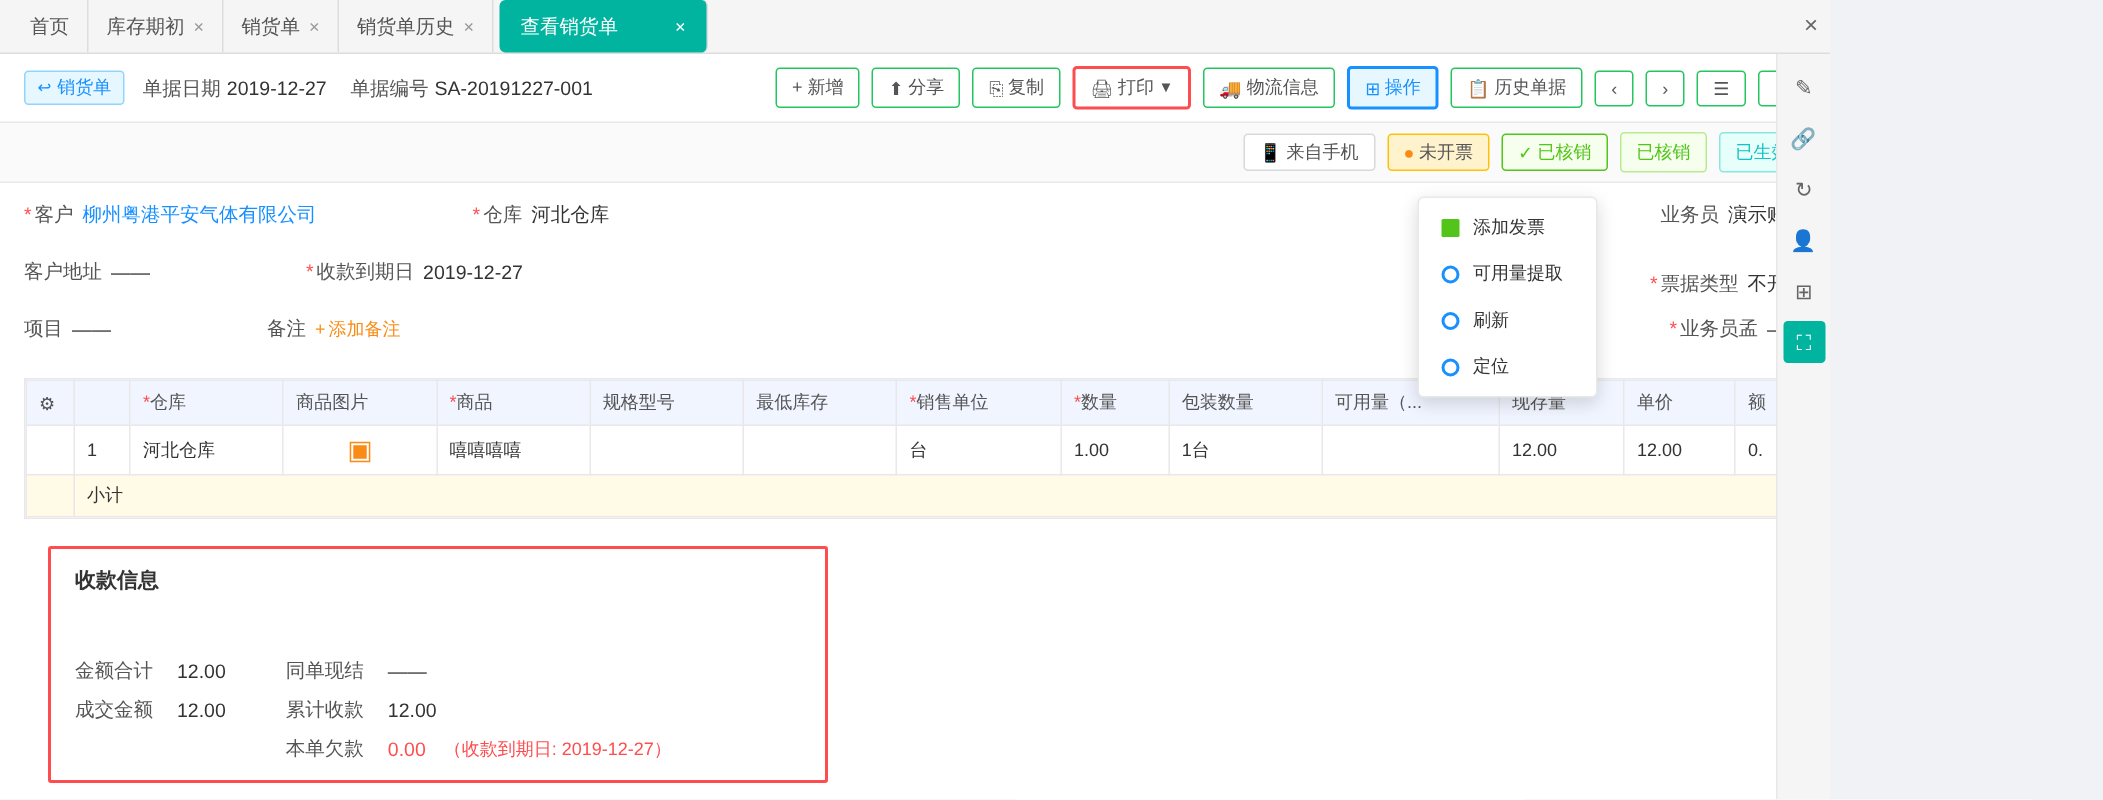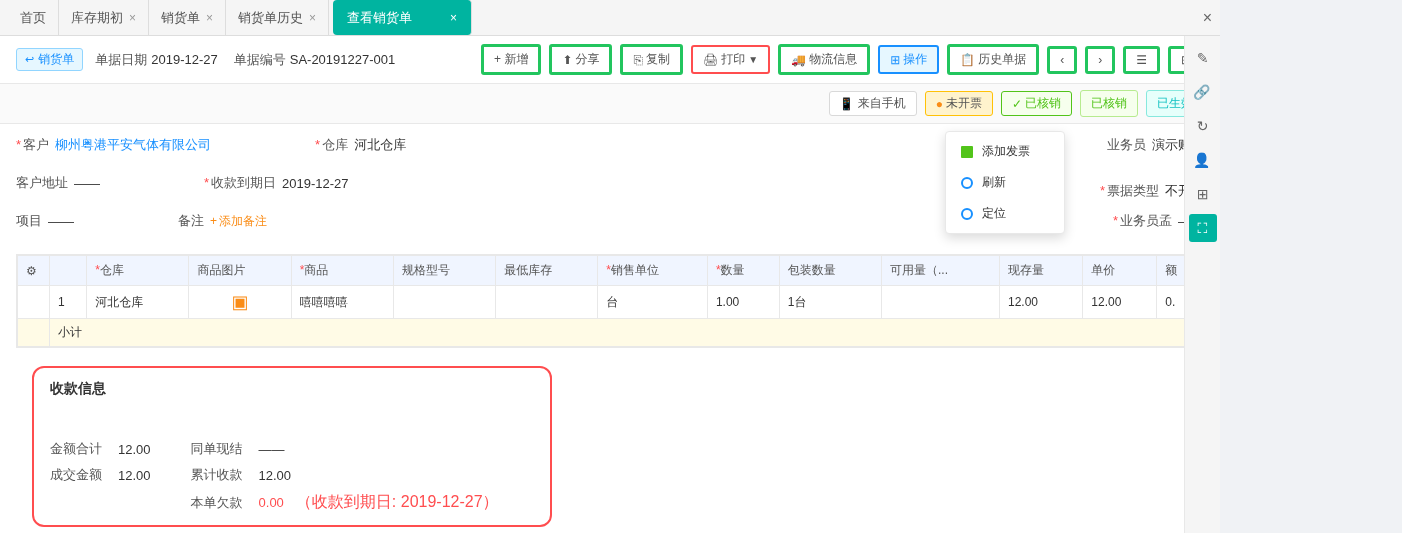--- a/index.html
+++ b/index.html
@@ -36,21 +36,21 @@
     .doc-type-badge {
       background: #e6f7ff; color: #1890ff; border: 1px solid #91d5ff;
       padding: 2px 8px; border-radius: 3px; font-size: 12px; margin-right: 12px;
       display: flex; align-items: center; gap: 4px;
     }
     .doc-meta { display: flex; align-items: center; gap: 16px; font-size: 13px; color: #555; flex: 1; }
     .doc-meta span { display: flex; align-items: center; gap: 4px; }
     .doc-actions { display: flex; align-items: center; gap: 8px; }
     .action-btn {
       display: flex; align-items: center; gap: 3px; padding: 4px 10px;
-      border: 3px solid #22c55e; border-radius: 3px; background: #fff;
+      border: 1px solid #22c55e; border-radius: 3px; background: #fff;
       cursor: pointer; font-size: 12px; color: #555; white-space: nowrap;
     }
     .btn-status {
       padding: 4px 10px; border-radius: 3px; font-size: 12px; cursor: pointer;
       border: 1px solid transparent;
     }
     .btn-green { background: #f6ffed; color: #52c41a; border-color: #b7eb8f; }
     .btn-teal { background: #e6fffb; color: #13c2c2; border-color: #87e8de; }
 
     
@@ -82,21 +82,21 @@
       border: 1px solid #e8e8e8; color: #555; font-weight: normal; white-space: nowrap;
     }
     .data-table td { padding: 5px 8px; border: 1px solid #e8e8e8; color: #333; white-space: nowrap; }
     .data-table tr:nth-child(even) td { background: #fafafa; }
     .data-table tr.subtotal td { background: #fffbe6; }
     .gear-col { width: 32px; text-align: center; }
 
     
     .summary-box {
       border: 2px solid #ff4d4f; margin: 10px 16px; padding: 12px 16px;
-      background: #fff; border-radius: 12px; display: inline-block; min-width: 520px;
+      background: #fff; border-radius: 2px; display: inline-block; min-width: 520px;
     }
     .summary-title { font-size: 14px; font-weight: bold; margin-bottom: 10px; color: #333; }
     .summary-rows { display: flex; gap: 40px; }
     .summary-col { display: flex; flex-direction: column; gap: 8px; margin-top: 32px; }
     .summary-item { display: flex; align-items: center; gap: 8px; font-size: 13px; }
     .summary-label { color: #555; min-width: 60px; }
     .summary-val { color: #333; }
     .summary-val.red { color: #ff4d4f; }
 
     
@@ -343,33 +343,39 @@
               <span class="summary-label" data-interactable="false">同单现结</span>
               <span class="summary-val" data-interactable="false">——</span>
             </div>
             <div class="summary-item" data-interactable="false">
               <span class="summary-label" data-interactable="false">累计收款</span>
               <span class="summary-val" data-interactable="false">12.00</span>
             </div>
             <div class="summary-item" data-interactable="false">
               <span class="summary-label" data-interactable="false">本单欠款</span>
               <span class="summary-val red" data-interactable="false">0.00</span>
-              <span style="color:#ff4d4f; font-size:16px; margin-left:4px;" data-interactable="false">（收款到期日: 2019-12-27）</span>
+              <span style="color:#ff4d4f; font-size:12px; margin-left:4px;" data-interactable="false">（收款到期日: 2019-12-27）</span>
             </div>
           </div>
         </div>
       </div>
     </div>
 
     <div class="dropdown-menu" data-interactable="false">
       <div class="dropdown-item" data-interactable="true">
         <span class="dropdown-icon" data-interactable="false">
           <span class="icon-square" data-interactable="false"></span>
         </span>
         <span data-interactable="false">添加发票</span>
+      </div>
+      <div class="dropdown-item" data-interactable="true">
+        <span class="dropdown-icon" data-interactable="false">
+          <span class="icon-circle-outline" data-interactable="false"></span>
+        </span>
+        <span data-interactable="false">可用量提取</span>
       </div>
       <div class="dropdown-item" data-interactable="true">
         <span class="dropdown-icon" data-interactable="false">
           <span class="icon-circle-outline" data-interactable="false"></span>
         </span>
         <span data-interactable="false">刷新</span>
       </div>
       <div class="dropdown-item" data-interactable="true">
         <span class="dropdown-icon" data-interactable="false">
           <span class="icon-circle-outline" data-interactable="false"></span>

